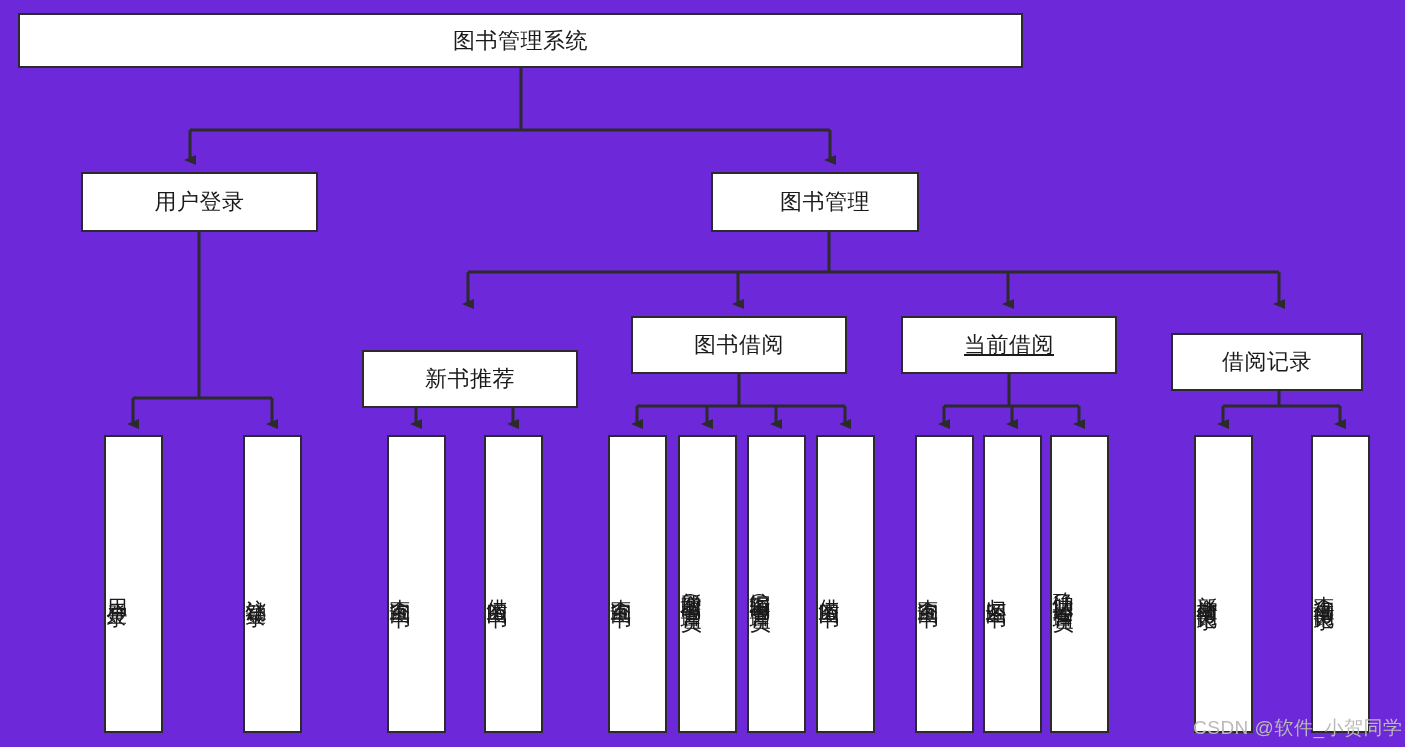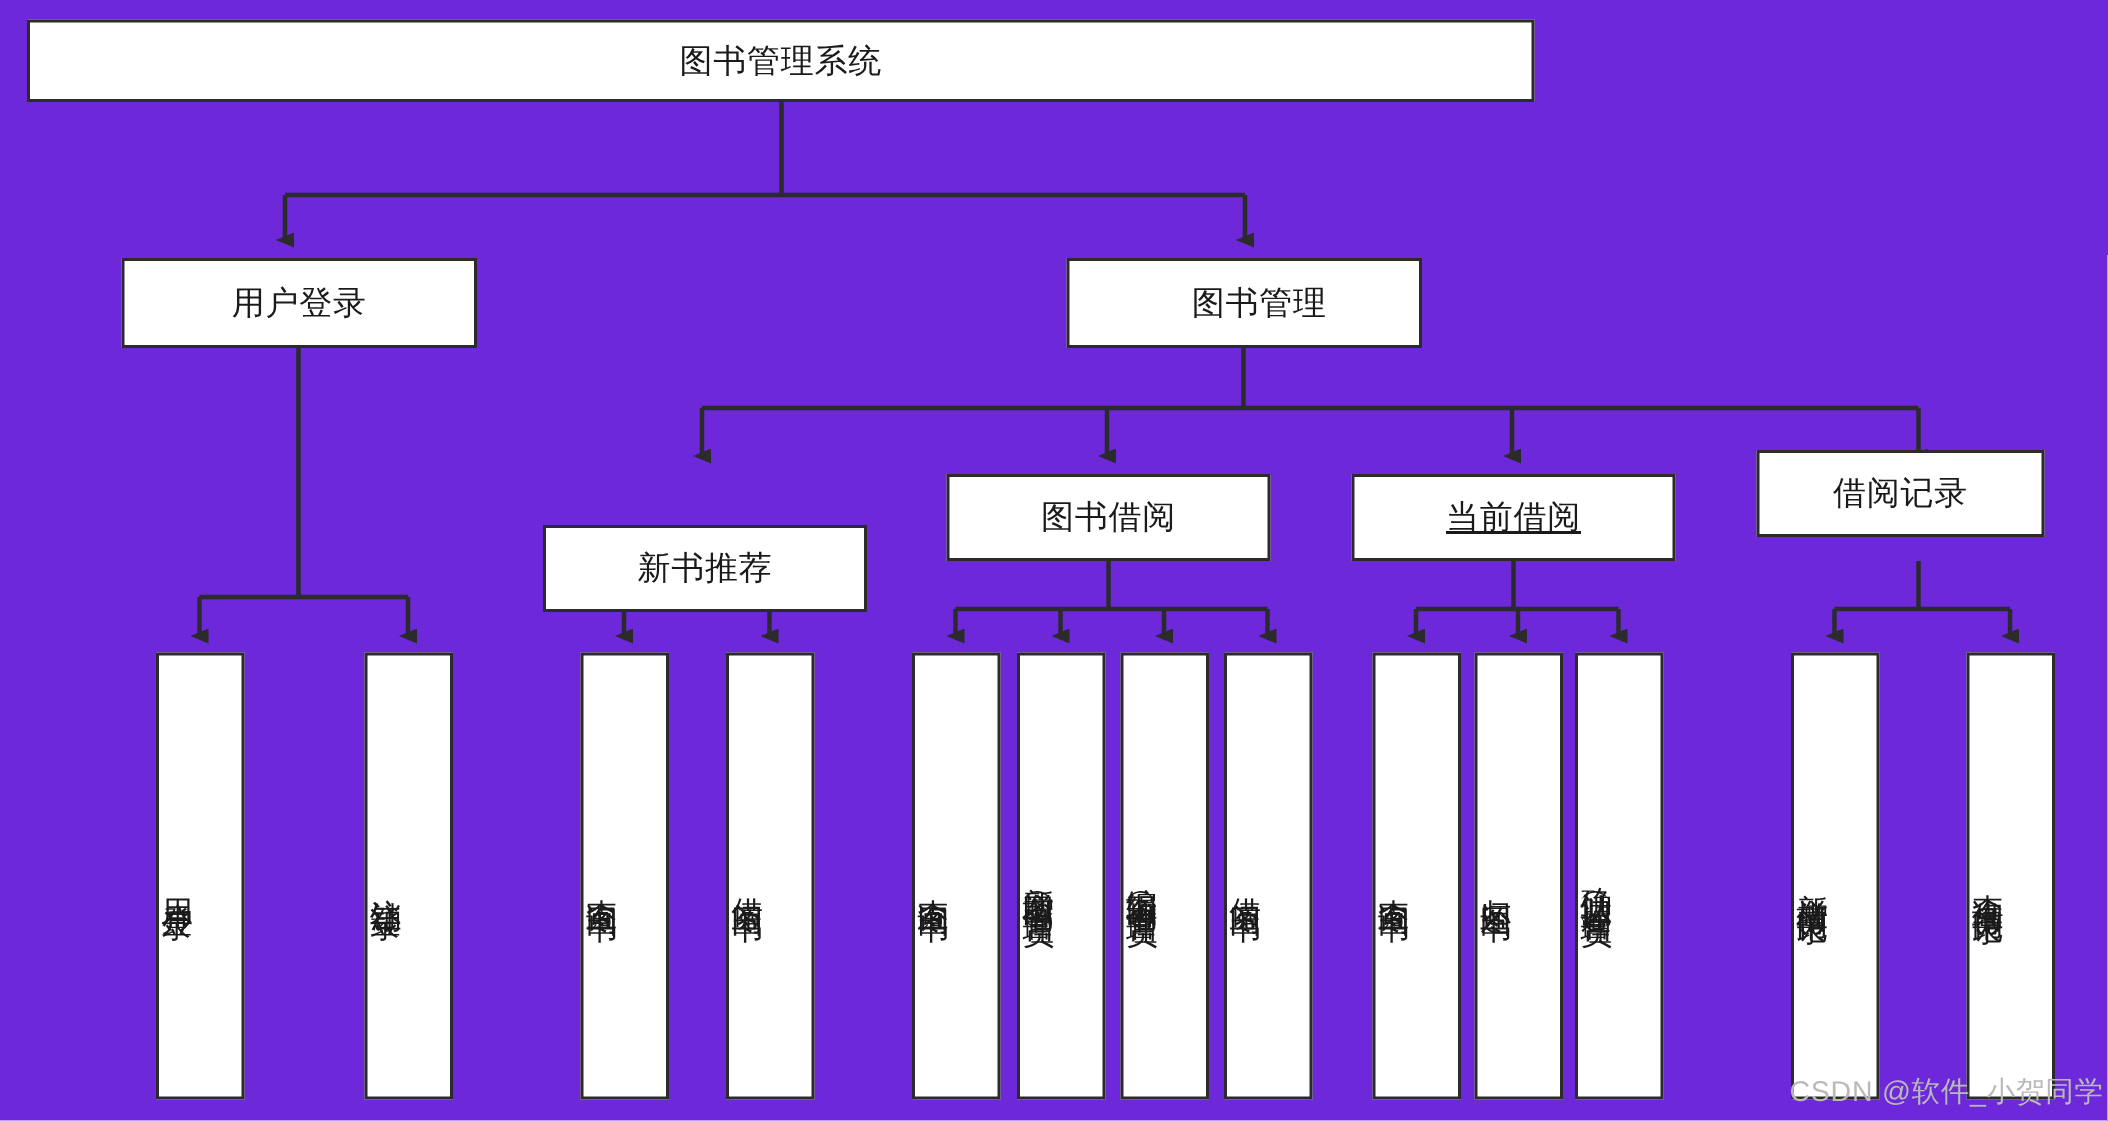--- a/index.html
+++ b/index.html
@@ -117,34 +117,34 @@
     </g>
   </svg>
 
   <div class="node" style="left:18px; top:13px; width:1005px; height:55px;">
     <span class="node-label">图书管理系统</span>
   </div>
 
   <div class="node" style="left:81px; top:172px; width:237px; height:60px;">
     <span class="node-label">用户登录</span>
   </div>
-  <div class="node" style="left:711px; top:172px; width:237px; height:60px;padding-left:20px;">
+  <div class="node" style="left:711px; top:172px; width:208px; height:60px;padding-left:20px;">
     <span class="node-label">图书管理</span>
   </div>
 
   <div class="node" style="left:362px; top:316px; width:216px; height:58px;margin-top:34px;">
     <span class="node-label">新书推荐</span>
   </div>
   <div class="node" style="left:631px; top:316px; width:216px; height:58px;">
     <span class="node-label">图书借阅</span>
   </div>
   <div class="node" style="left:901px; top:316px; width:216px; height:58px;text-decoration:underline;">
     <span class="node-label">当前借阅</span>
   </div>
-  <div class="node" style="left:1171px; top:300px; width:192px; height:58px;">
+  <div class="node" style="left:1171px; top:333px; width:192px; height:58px;">
     <span class="node-label">借阅记录</span>
   </div>
 
   <div class="node leaf" style="left:104px; top:435px; width:59px; height:298px;">
     <span class="node-label">用户登录</span>
   </div>
   <div class="node leaf" style="left:243px; top:435px; width:59px; height:298px;">
     <span class="node-label">注销登录</span>
   </div>
 

